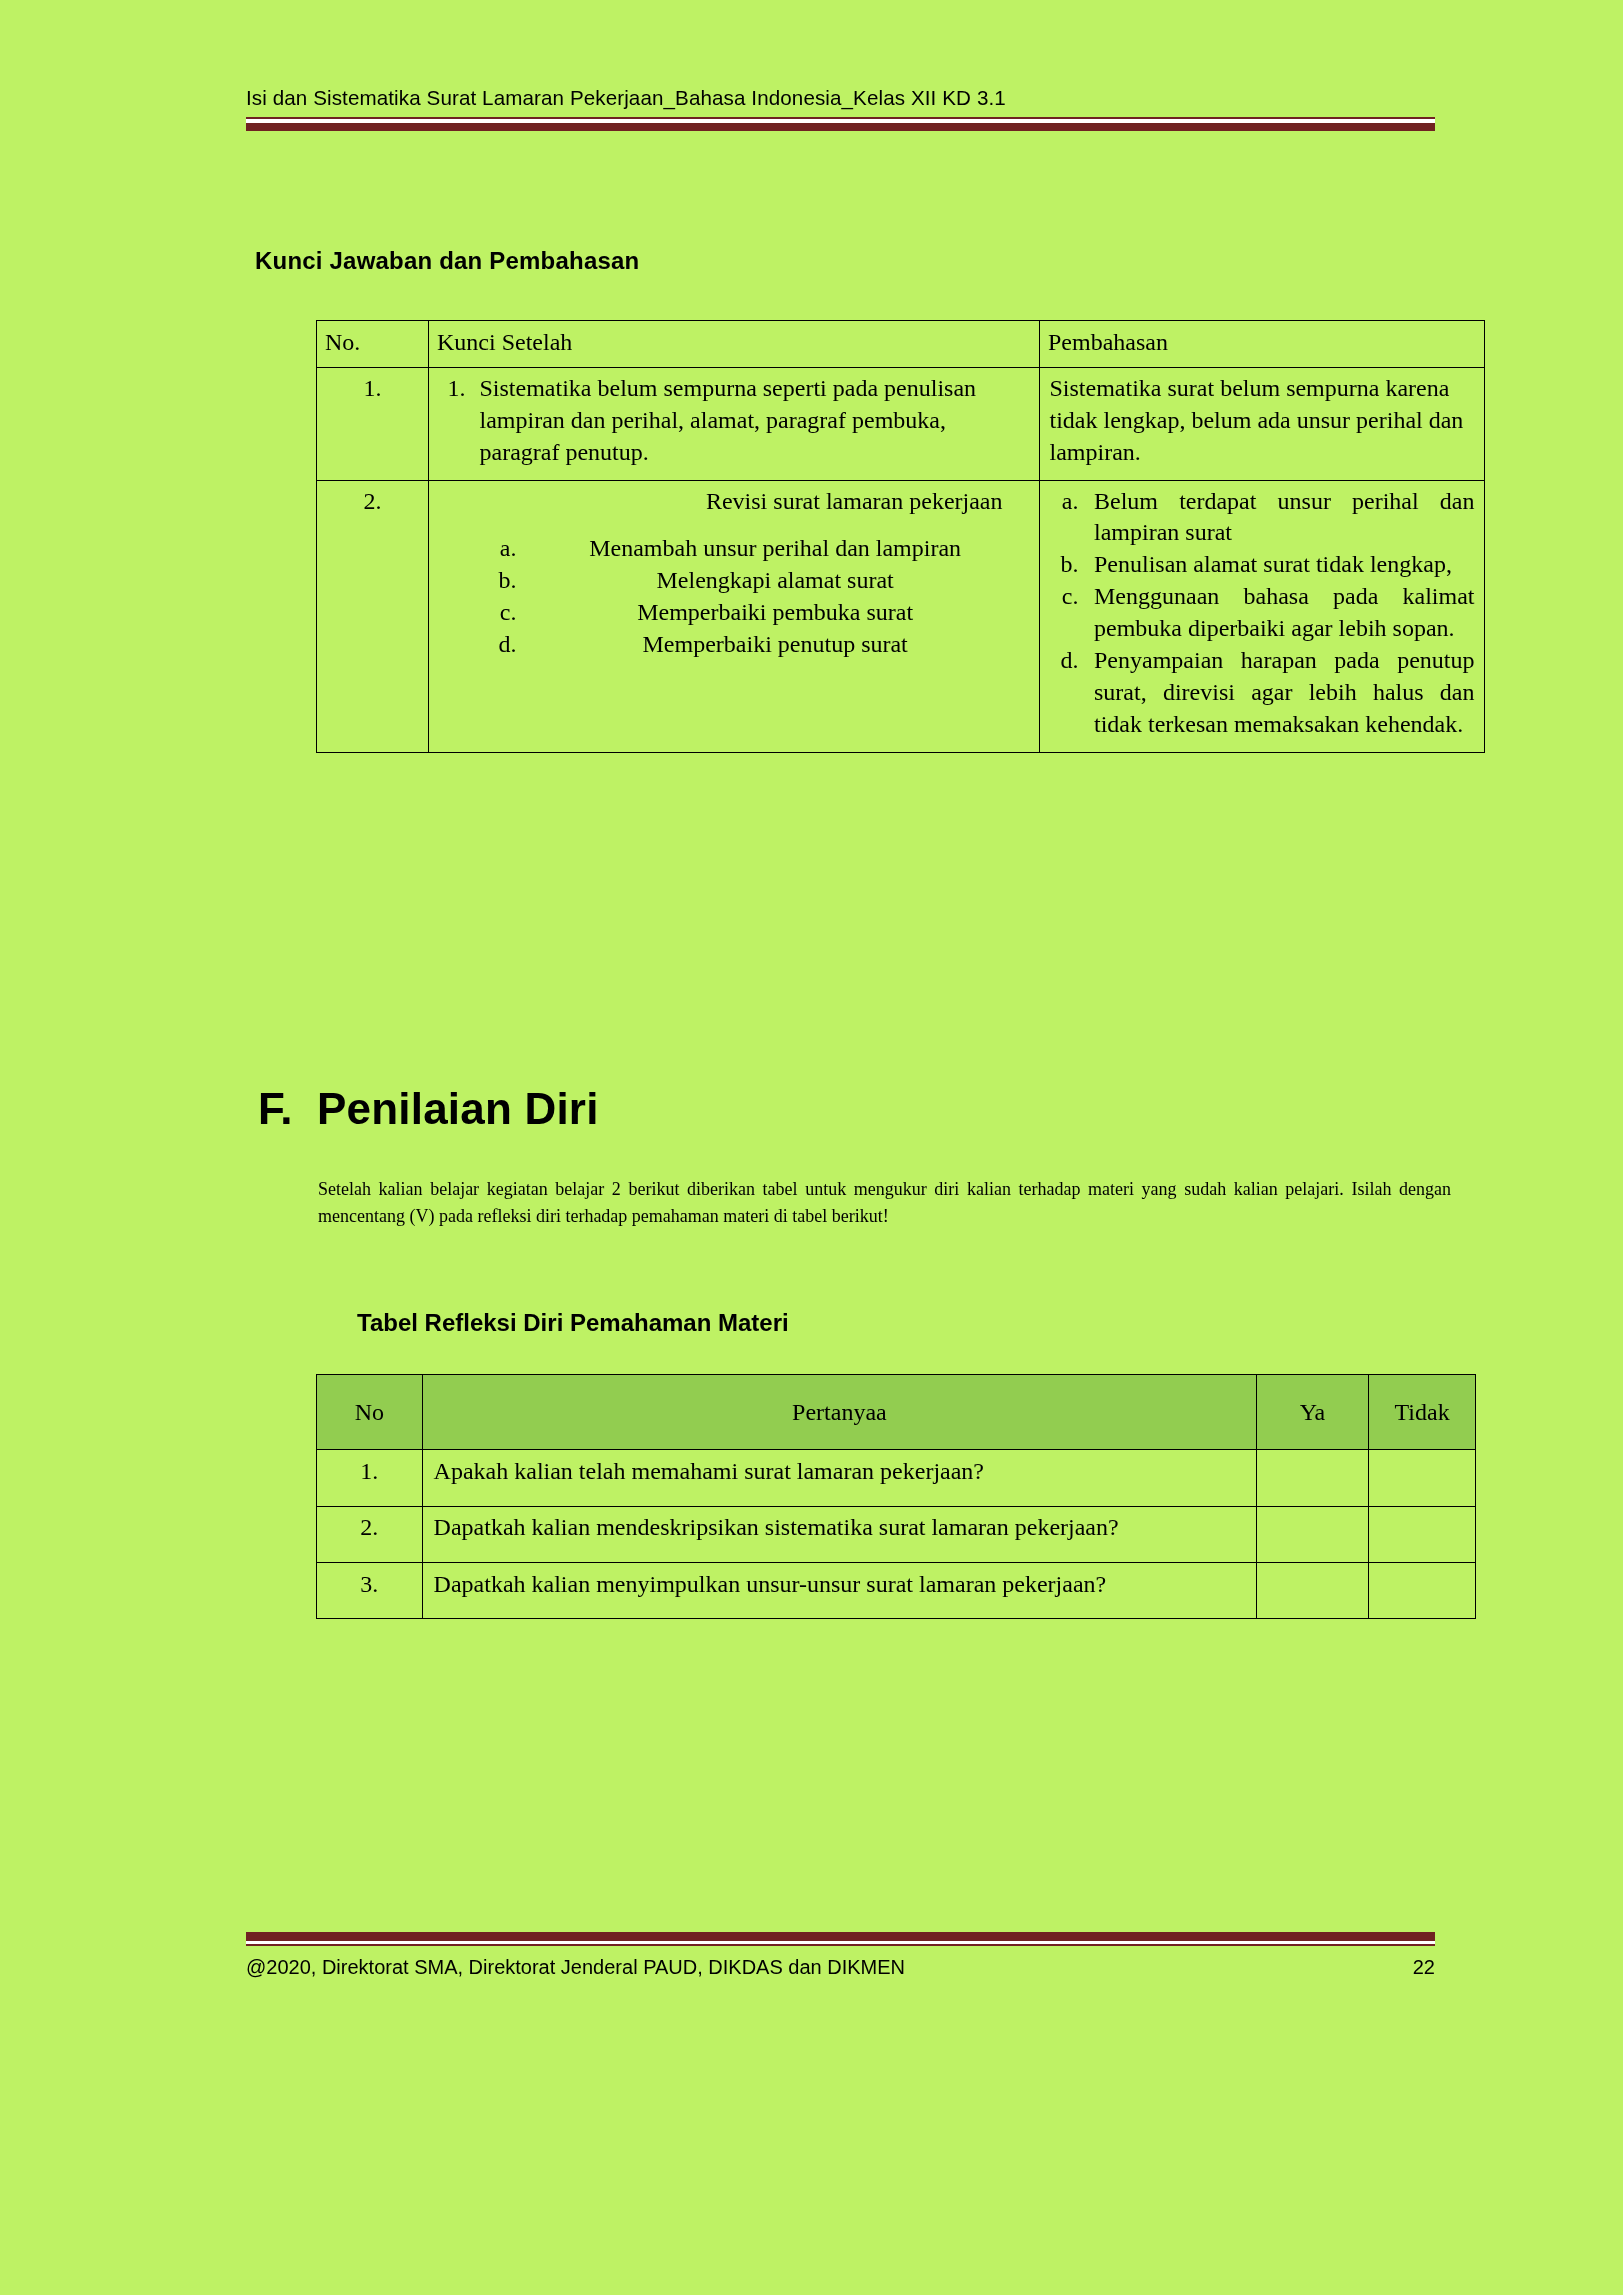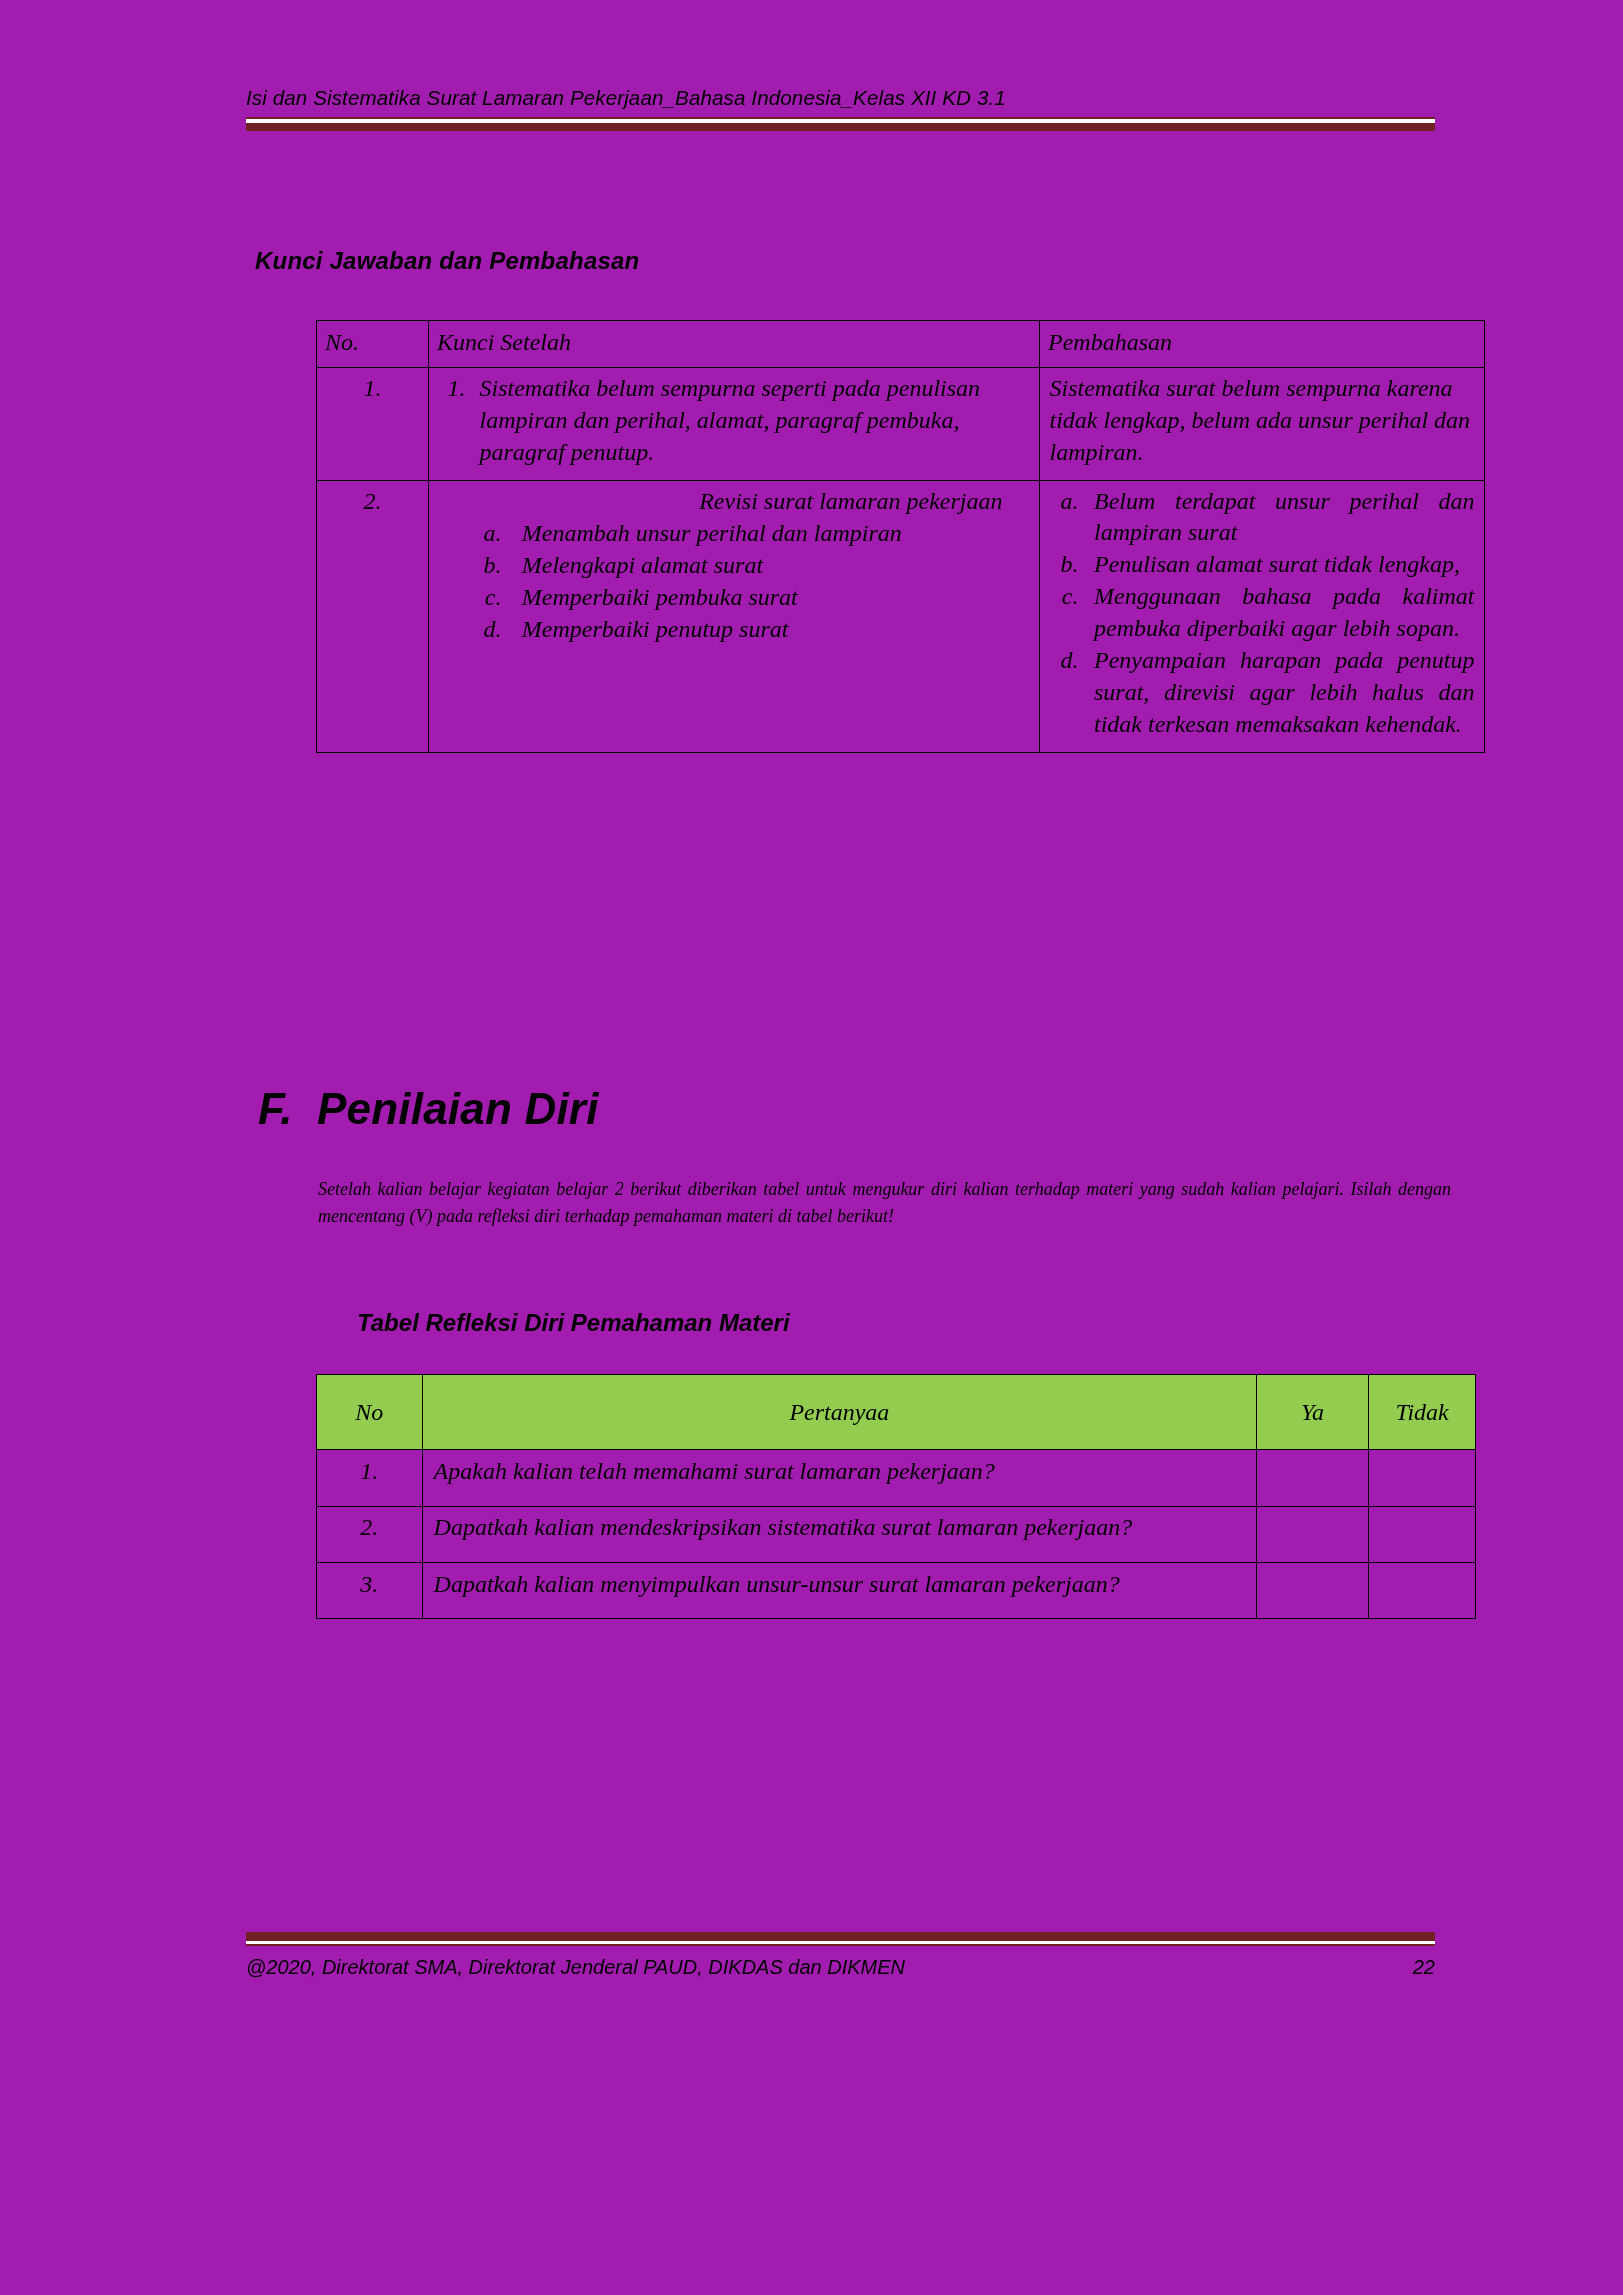--- a/index.html
+++ b/index.html
@@ -11,22 +11,21 @@
     width: 1623px;
     height: 2295px;
     font-family: "Liberation Serif", serif;
     color: #000000;
     position: relative;
     overflow: hidden;
   }
   .page {
     position: absolute;
     inset: 0;
-    background: #a21caf;
-    font-style: italic;
+    background: #bef264;
   }
 
   
   .doc-header {
     position: absolute;
     left: 246px;
     top: 86px;
     width: 1189px;
   }
   .doc-header-text {
@@ -89,23 +88,24 @@
 
   ol.num-list {
     margin: 0;
     padding-left: 33px;
     list-style-type: decimal;
   }
   ol.num-list > li {
     padding-left: 8px;
   }
   ol.alpha-list {
-    margin: 1px;
+    margin: 16px;
     padding-left: 68px;
     list-style-type: lower-alpha;
+    text-align: center;
   }
   ol.alpha-list > li {
     padding-left: 14.3px;
     margin-bottom: 0;
   }
   .revisi-head {
     text-align: right;
     padding-right: 27px;
   }
 

